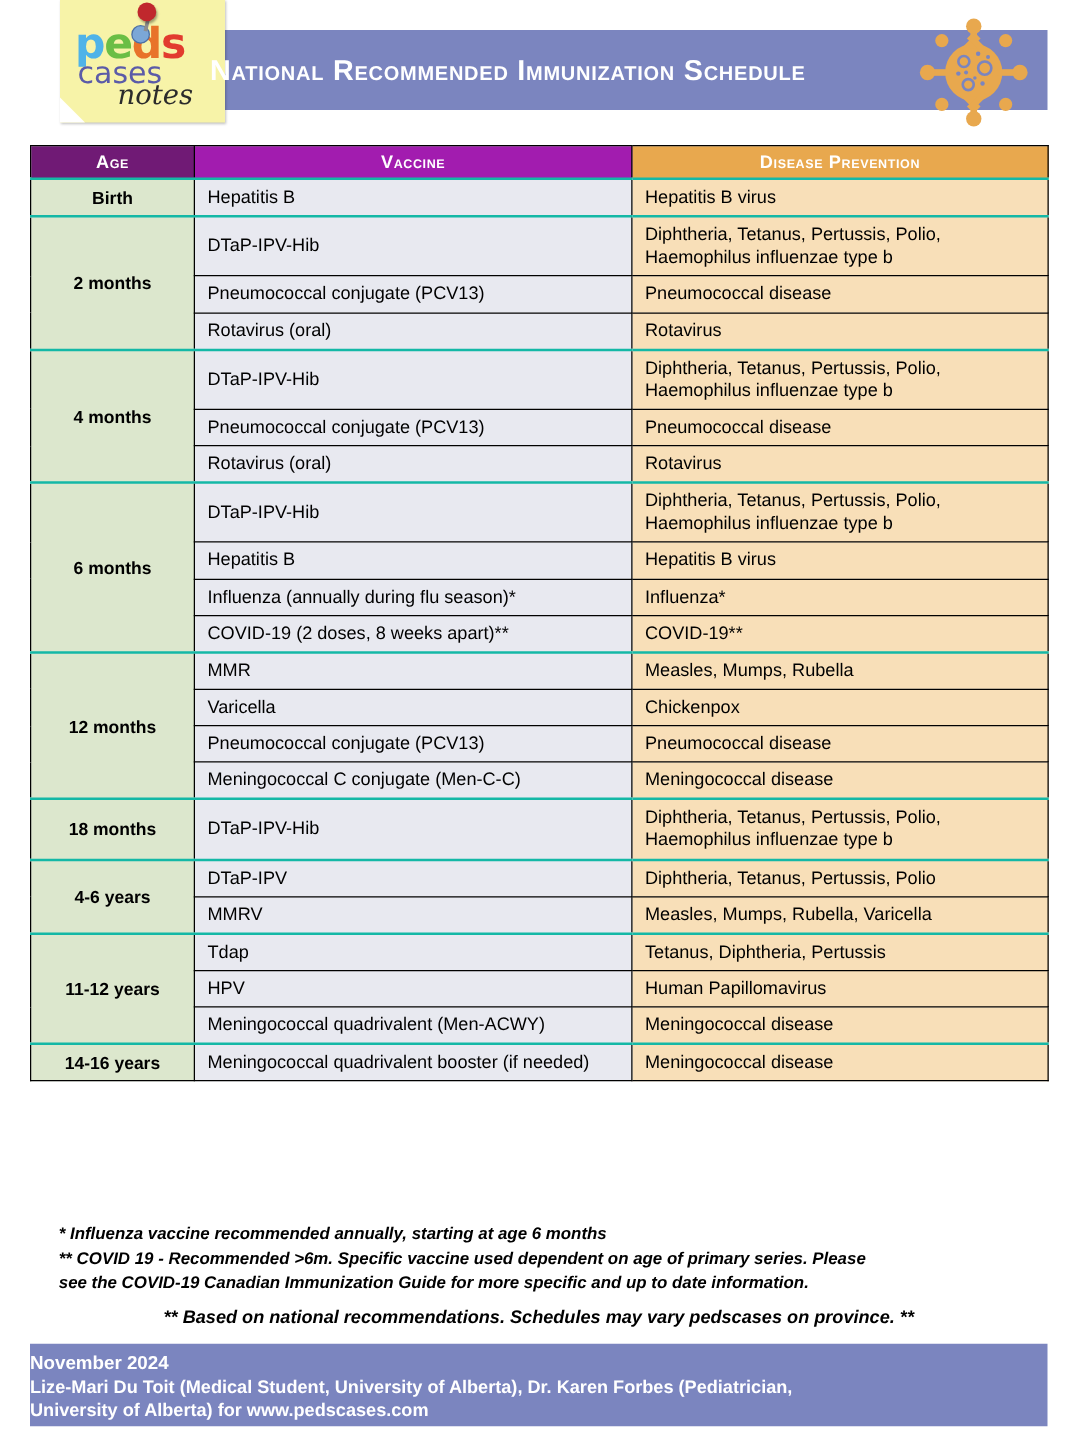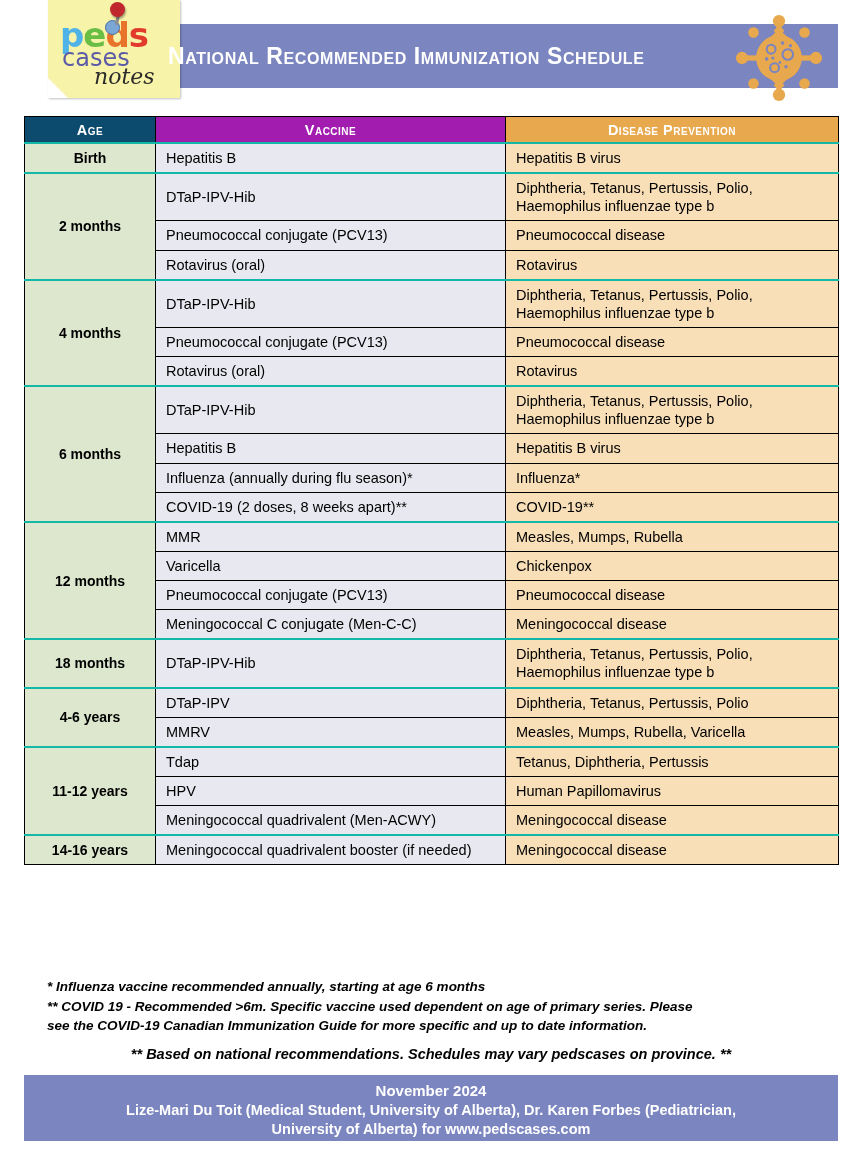--- a/index.html
+++ b/index.html
@@ -167,21 +167,21 @@
 
   thead th {
     height: 25px;
     color: #ffffff;
     font-size: 14.5px;
     font-weight: bold;
     font-variant: small-caps;
     letter-spacing: 0.5px;
     text-align: center;
   }
-  .th-age { background: #0c4a6e; }
+  .th-age { background: #701a75; }
   .th-vac { background: #a21caf; }
   .th-dis { background: #E8A84E; }
 
   td.age-cell {
     background: #DCE7CD;
     text-align: center;
     font-weight: bold;
     font-size: 14px;
   }
   td.vac-cell {
@@ -224,21 +224,21 @@
 
   
   .footer-band {
     position: absolute;
     left: 24px;
     top: 1075px;
     width: 814px;
     height: 66px;
     background: #7B85BF;
     color: #ffffff;
-    text-align: center;
+    text-align: left;
     font-size: 14.5px;
     font-weight: bold;
     box-sizing: border-box;
     padding-top: 6px;
     line-height: 1.32;
   }
   .footer-date { font-size: 15px; }
 </style>
 </head>
 <body>

